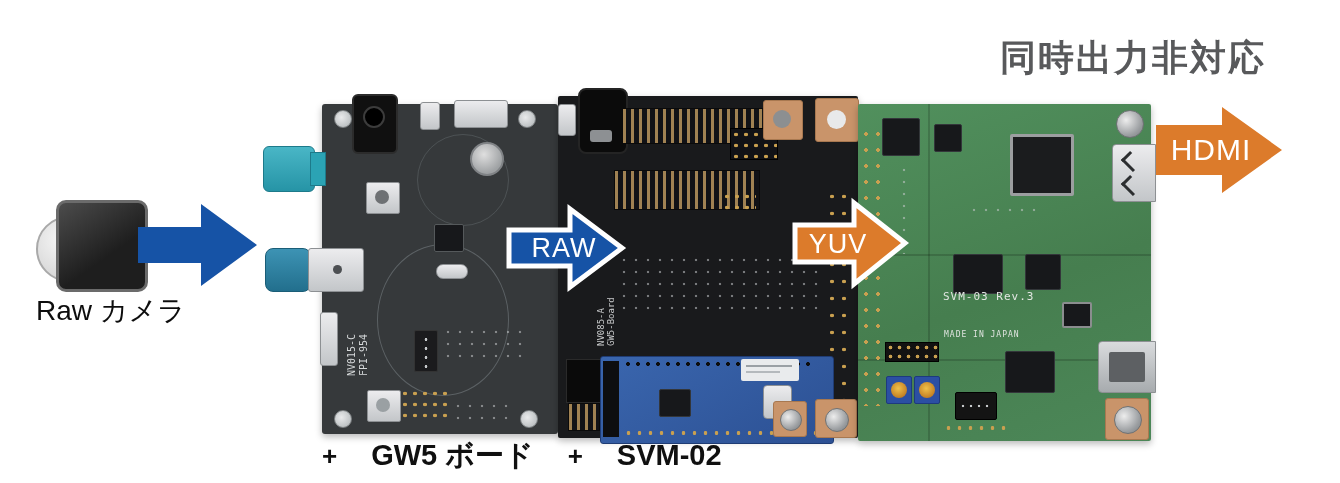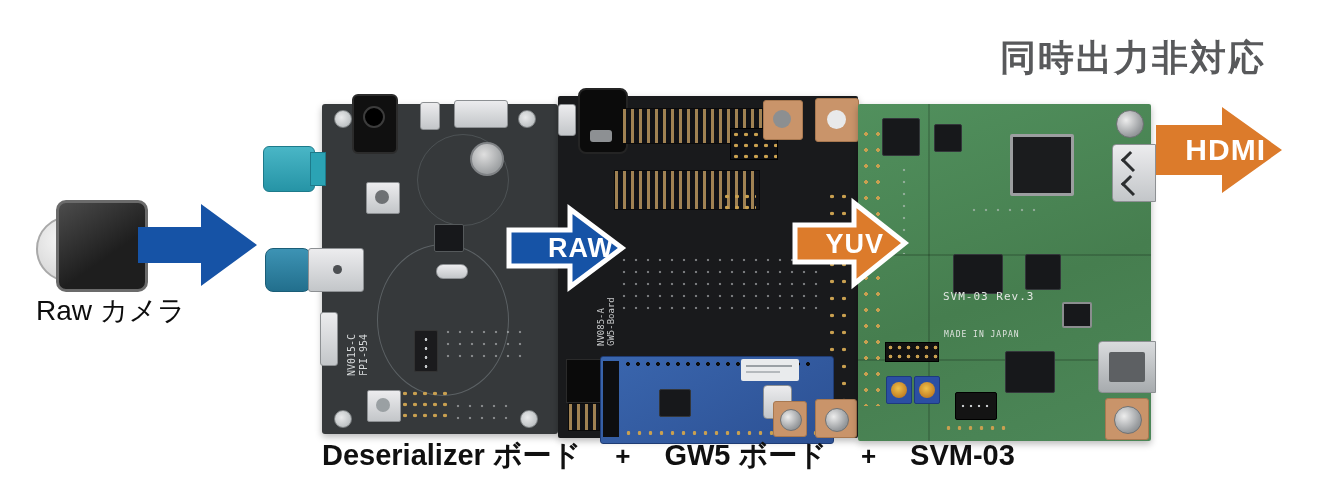--- a/index.html
+++ b/index.html
@@ -17,22 +17,22 @@
   
   .cam-lens{position:absolute;left:36px;top:216px;width:62px;height:62px;border-radius:50%;
             background:radial-gradient(circle at 40% 35%,#f7f7f7,#d8d8d8 70%,#c3c3c3);
             border:2px solid #a9a9a9;}
   .cam-body{position:absolute;left:56px;top:200px;width:86px;height:86px;border-radius:10px;
             background:linear-gradient(145deg,#4c4c4c,#1e1e1e 60%);border:3px solid #6b6b6b;}
 
   
   .arrow{position:absolute;}
   .arrow svg{display:block;}
-  .arrow .lbl{position:absolute;top:50%;transform:translateY(-50%);color:#fff;font-weight:700;
-              text-align:right;letter-spacing:1px;}
+  .arrow .lbl{position:absolute;top:50%;transform:translateY(-50%);color:#fff;font-weight:400;
+              text-align:center;letter-spacing:1px;}
 
   
   .board{position:absolute;box-shadow:0 3px 7px rgba(0,0,0,.28);margin-top:26px;}
   .board-left{left:322px;top:78px;width:236px;height:330px;background:#36393b;border-radius:3px;}
   .board-mid{left:558px;top:70px;width:300px;height:342px;background:#191a1c;border-radius:2px;}
   .board-green{left:858px;top:78px;width:293px;height:337px;
                background:linear-gradient(160deg,#51905d,#467e4f 55%,#4c8758);border-radius:2px;}
 
   .hole{position:absolute;border-radius:50%;background:radial-gradient(circle at 40% 40%,#e9eaeb,#bfc3c5 70%);
         border:1px solid #7e8284;}
@@ -215,20 +215,19 @@
 
   <div class="arrow" style="left:1156px;top:106px;">
     <svg width="128" height="88" viewBox="0 0 128 88">
       <polygon points="0,19 66,19 66,1 126,44 66,87 66,69 0,69" fill="#dc7b2b"></polygon>
     </svg>
     <span class="lbl" style="left:0px;width:110px;font-size:30px;">HDMI</span>
   </div>
 
 
   <div class="caption">
-    <span>Deserializer ボード</span>
     <span style="font-size:26px;">+</span>
     <span>GW5 ボード</span>
     <span style="font-size:26px;">+</span>
-    <span>SVM-03</span>
+    <span>SVM-02</span>
   </div>
 
 </div>
 
 </body></html>

